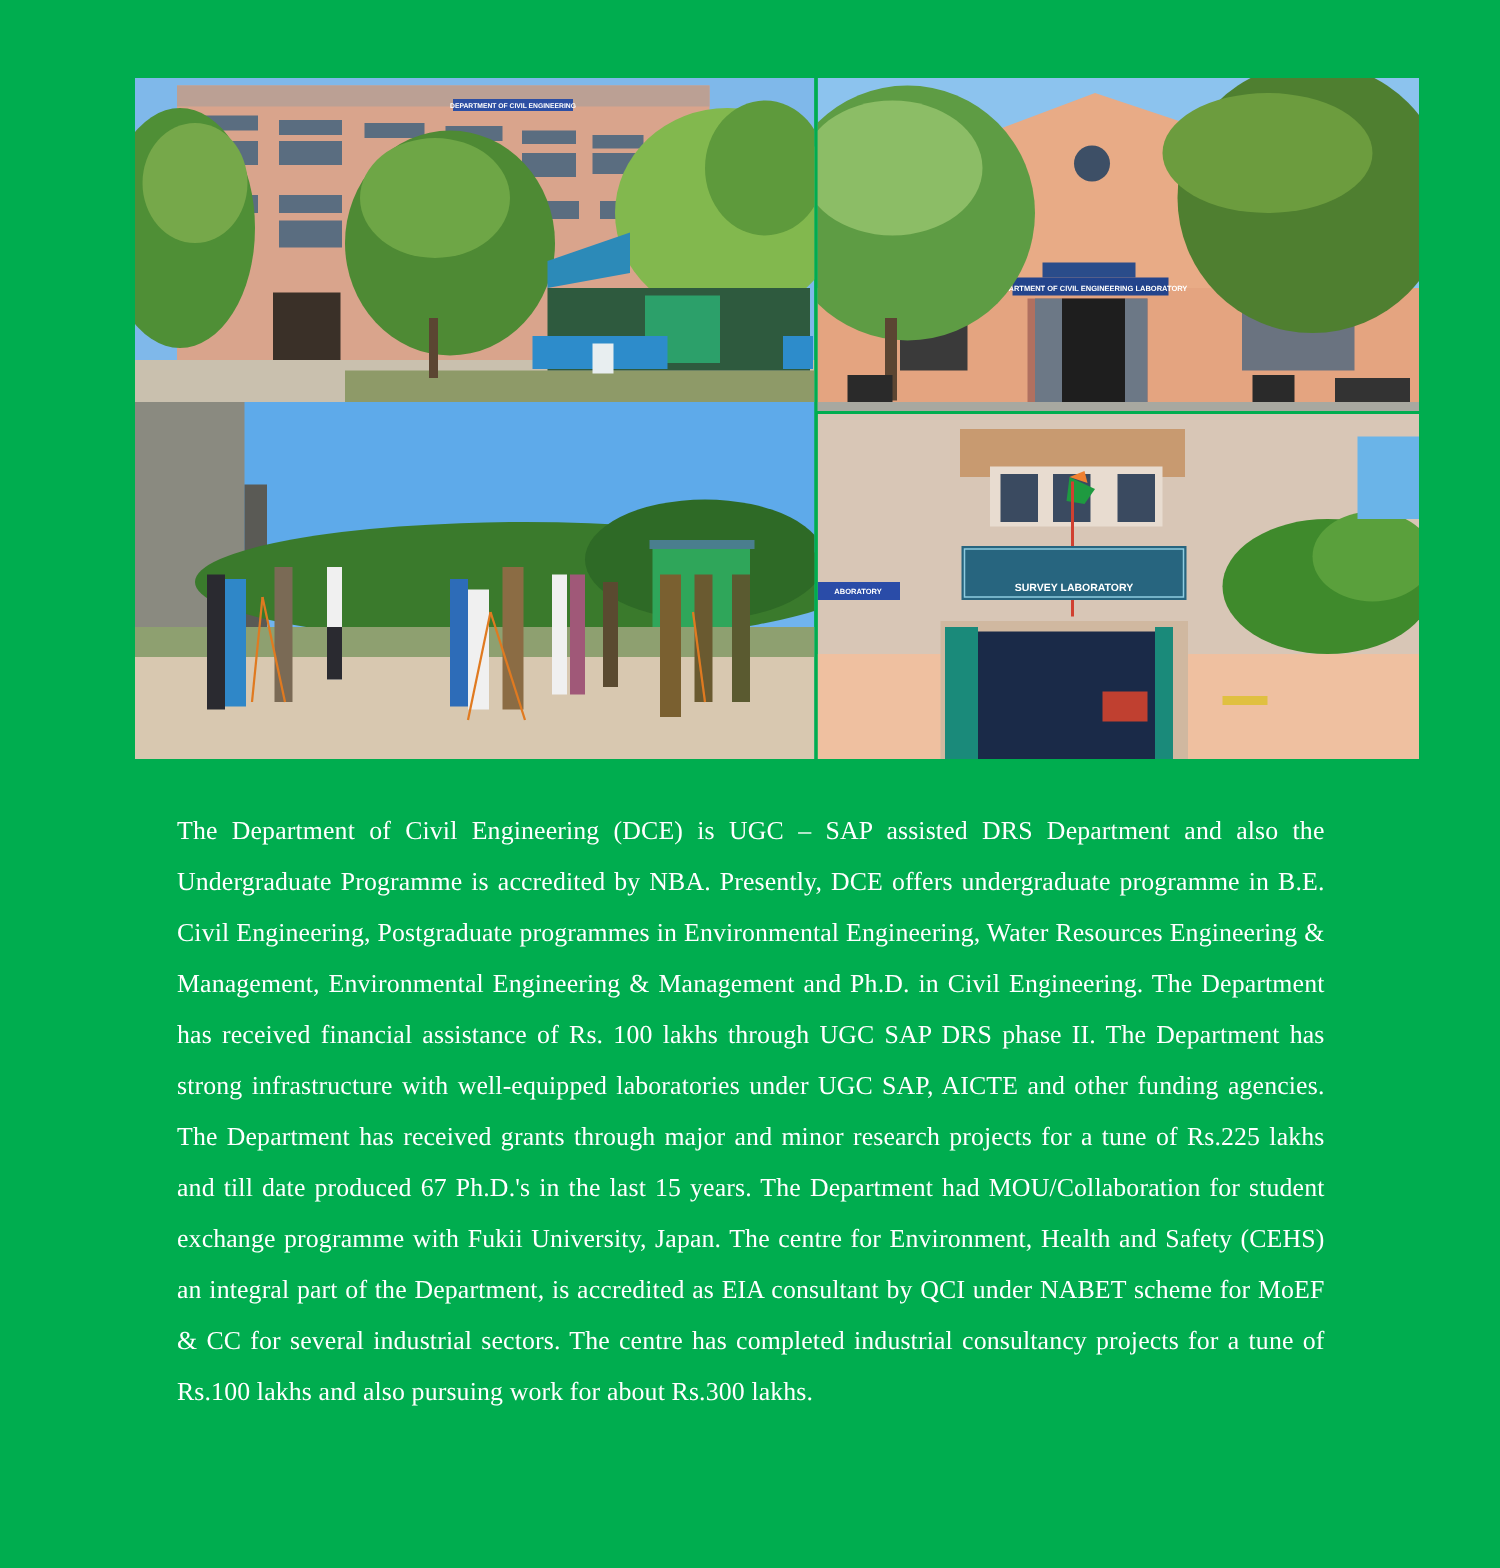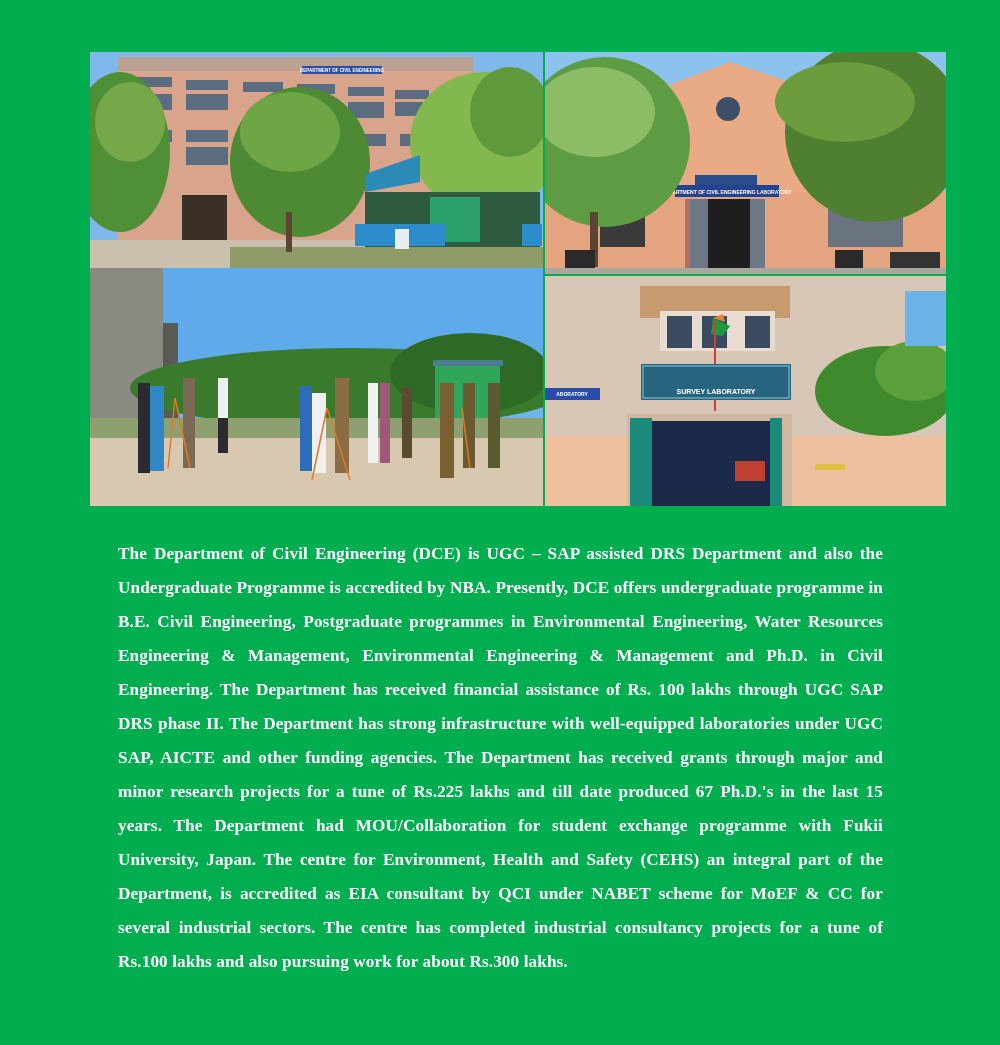--- a/index.html
+++ b/index.html
@@ -15,21 +15,21 @@
   .photo svg { display:block; width:100%; height:100%; }
   .p1 { left:0; top:0; width:453px; height:216px; }
   .p2 { left:455px; top:0; width:401px; height:222px; }
   .p3 { left:0; top:216px; width:453px; height:238px; }
   .p4 { left:455px; top:224px; width:401px; height:230px; }
   .sign-text {
     font-family:"Liberation Sans", sans-serif; font-weight:bold; fill:#ffffff;
   }
   .desc {
     position:absolute; left:118px; top:520px; width:765px;
-    color:#ffffff; font-weight:bold; font-size:17.2px; line-height:34px;
+    color:#ffffff; font-weight:normal; font-size:17.2px; line-height:34px;
     text-align:justify; letter-spacing:0.1px;
   }
 </style>
 </head>
 <body>
 
 <div class="collage">
 
   <div class="photo p1">
     <svg viewBox="0 0 453 216" preserveAspectRatio="none">

